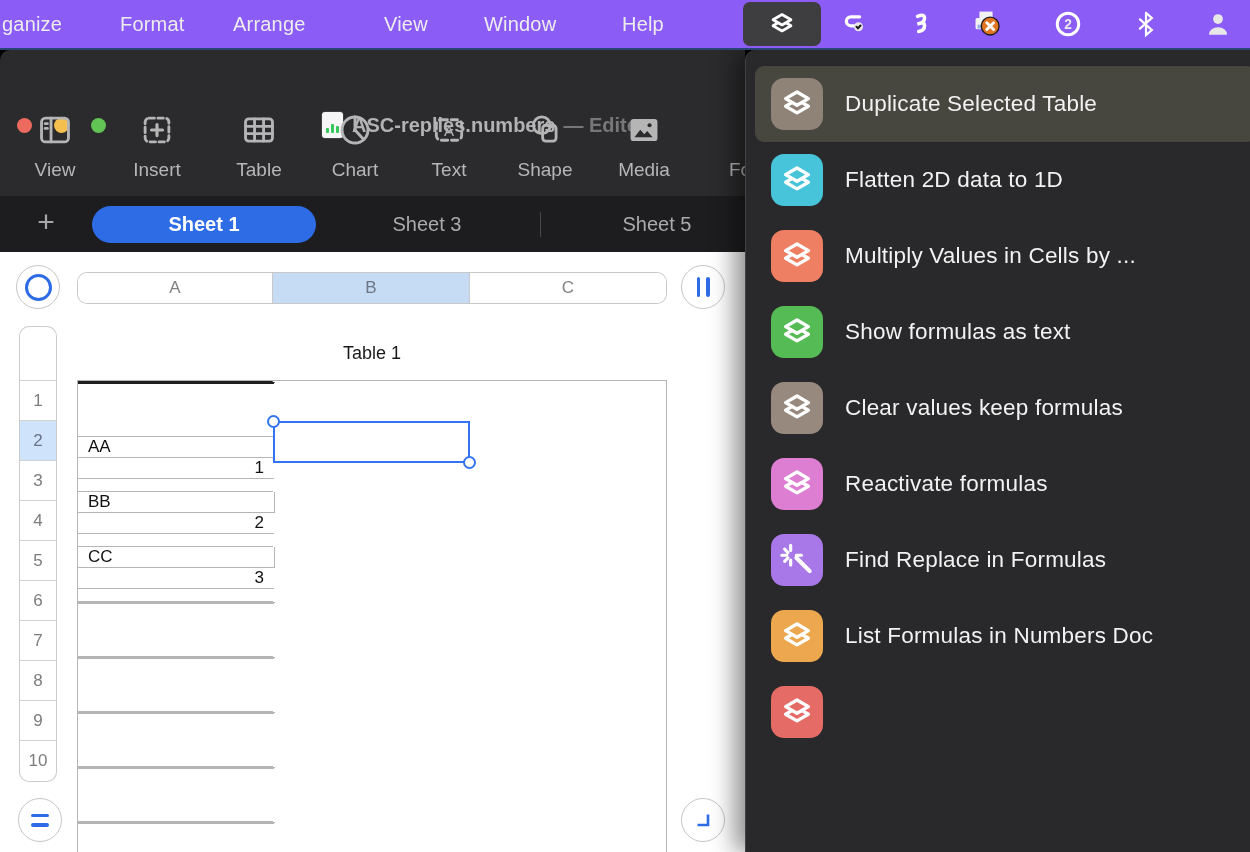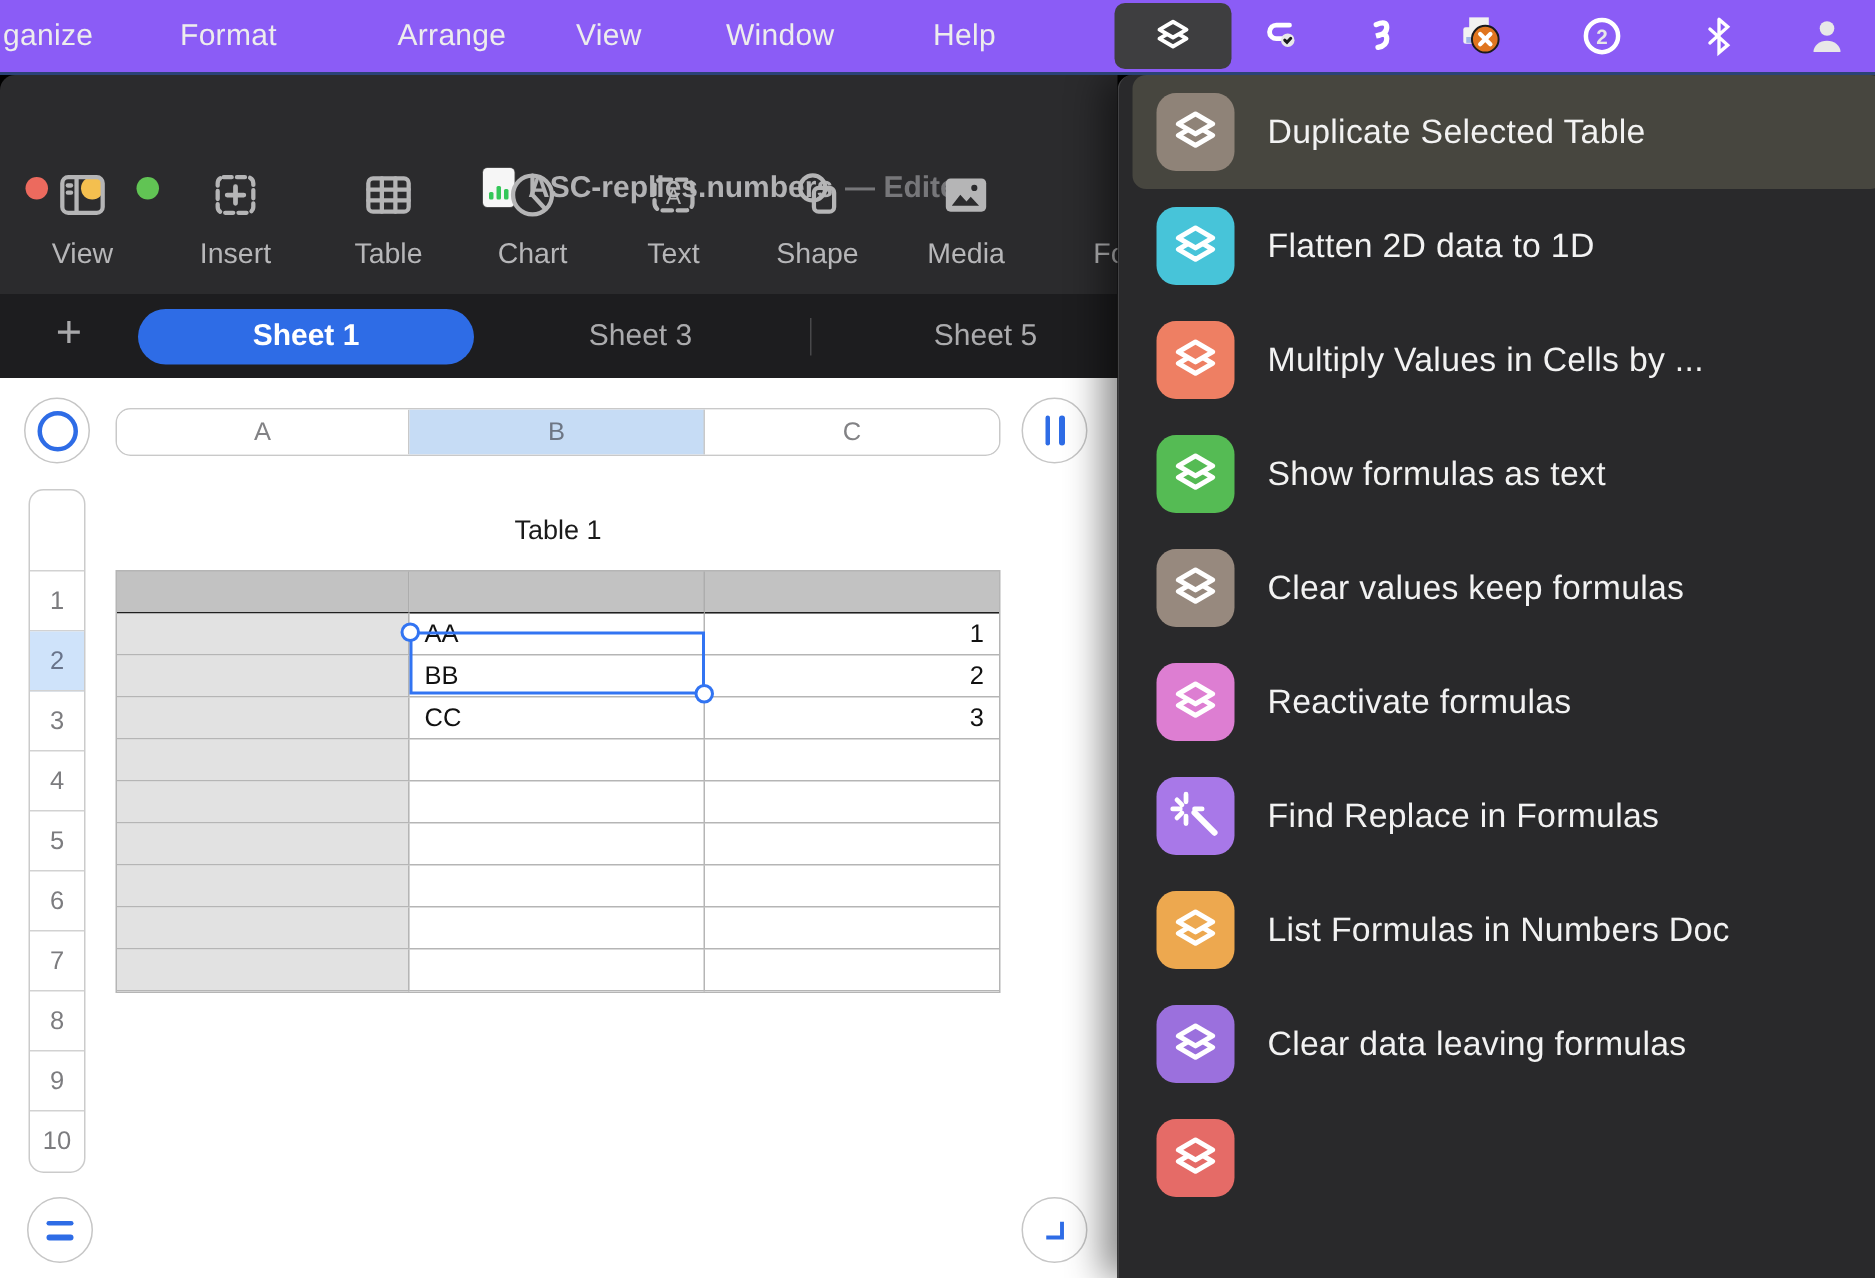--- a/index.html
+++ b/index.html
@@ -82,42 +82,42 @@
   .rowcell.top{height:54px;}
   .rowcell:last-child{border-bottom:none;}
   .rowcell.sel{background:#cfe3fa;color:#69748a;}
 
   .tbl-title{position:absolute;left:78px;top:91px;width:588px;text-align:center;
              color:#1a1a1a;font-size:18px;}
 
   
   .tbl{position:absolute;left:78px;top:129px;width:588px;
        box-shadow:0 0 0 1px #b5b5b5;}
-  .trow{display:flex;height:28px;}
+  .trow{display:flex;height:55px;flex-direction:column;}
   .cell{box-sizing:border-box;border-right:1px solid #b5b5b5;border-bottom:1px solid #b5b5b5;
         font-size:17px;color:#111;display:flex;align-items:center;}
   .cell.w1{width:195px;}.cell.w2{width:197px;}.cell.w3{width:196px;}
   .cell:last-child{border-right:none;}
   .trow.hdr .cell{background:#c2c2c2;border-bottom:1.5px solid #1f1f1f;border-right-color:#adadad;}
   .cell.acol{background:#e2e2e2;}
   .cell.txt{padding-left:10px;}
   .cell.num{justify-content:flex-end;padding-right:10px;}
 
   
   .sel-box{position:absolute;left:273px;top:169px;width:197px;height:42px;
            border:2px solid #3274f2;box-sizing:border-box;}
   .sel-h{position:absolute;width:13px;height:13px;border-radius:50%;background:#fff;
          border:2px solid #3274f2;box-sizing:border-box;}
   .sel-h.tl{left:-8px;top:-8px;}
   .sel-h.br{right:-8px;bottom:-8px;}
 
   
   .panel{left:745px;top:50px;width:505px;height:802px;background:#29292b;z-index:20;
          border-top-left-radius:10px;overflow:hidden;border-left:1px solid #424244;
-         box-shadow:-10px 0 24px rgba(0,0,0,.45);box-sizing:border-box;}
+         box-shadow:-10px 0 24px rgba(0,0,0,.45);box-sizing:border-box;padding-top:16px;}
   .mi{height:76px;display:flex;align-items:center;padding-left:25px;gap:22px;}
   .mi.hl{background:#47463f;border-radius:9px;margin-left:9px;margin-right:-6px;padding-left:16px;}
   .mi-icon{width:52px;height:52px;border-radius:13px;flex:0 0 auto;display:flex;
            align-items:center;justify-content:center;}
   .mi-label{color:#f2f2f2;font-size:22.5px;letter-spacing:.2px;white-space:nowrap;}
 
   svg .lay{fill:none;stroke:#fff;stroke-width:2.1;stroke-linejoin:round;stroke-linecap:round;}
   svg .knock{fill:var(--bg,transparent);}
   svg .wh{stroke:#fff;stroke-width:2;stroke-linecap:round;fill:none;}
   svg .gray{stroke:#b5b5b6;stroke-width:1.8;stroke-linecap:round;stroke-linejoin:round;fill:none;}
@@ -136,21 +136,21 @@
     <symbol id="g-sparkle" viewBox="0 0 24 24">
       <path class="wh" d="M8 2.8 v3.2 M8 12 v3.2 M2.4 9 h3.2 M11.6 9 h3.2 M4.2 5.2 l2.1 2.1 M4.2 12.8 l2.1 -2.1"></path>
       <path class="wh" d="M11.6 10.6 L20 19" style="stroke-width:2.6"></path>
     </symbol>
   </defs>
 </svg>
 
 <div class="abs menubar">
   <span class="mb-item" style="left:2px">ganize</span>
   <span class="mb-item" style="left:120px">Format</span>
-  <span class="mb-item" style="left:265px">Arrange</span>
+  <span class="mb-item" style="left:233px">Arrange</span>
   <span class="mb-item" style="left:384px">View</span>
   <span class="mb-item" style="left:484px">Window</span>
   <span class="mb-item" style="left:622px">Help</span>
 
   <div class="mb-ic active" style="left:743px">
     <svg width="30" height="30" viewBox="0 0 24 24">
         <use href="#g-layers"></use>
       </svg>
   </div>
   <div class="mb-ic" style="left:826px">
@@ -455,28 +455,20 @@
 
   <div class="mi">
     <div class="mi-icon" style="background: rgb(237, 168, 79); --bg: #eda84f;">
       <svg width="38" height="38" viewBox="0 0 24 24">
           <use href="#g-layers"></use>
         </svg>
     </div>
     <span class="mi-label">List Formulas in Numbers Doc</span>
   </div>
 
-  <div class="mi">
-    <div class="mi-icon" style="background: rgb(155, 112, 221); --bg: #9b70dd;">
-      <svg width="38" height="38" viewBox="0 0 24 24">
-          <use href="#g-layers"></use>
-        </svg>
-    </div>
-    <span class="mi-label">Clear data leaving formulas</span>
-  </div>
 
   <div class="mi">
     <div class="mi-icon" style="background: rgb(229, 107, 103); --bg: #e56b67;">
       <svg width="38" height="38" viewBox="0 0 24 24">
           <use href="#g-layers"></use>
         </svg>
     </div>
     <span class="mi-label"></span>
   </div>
 </div>

